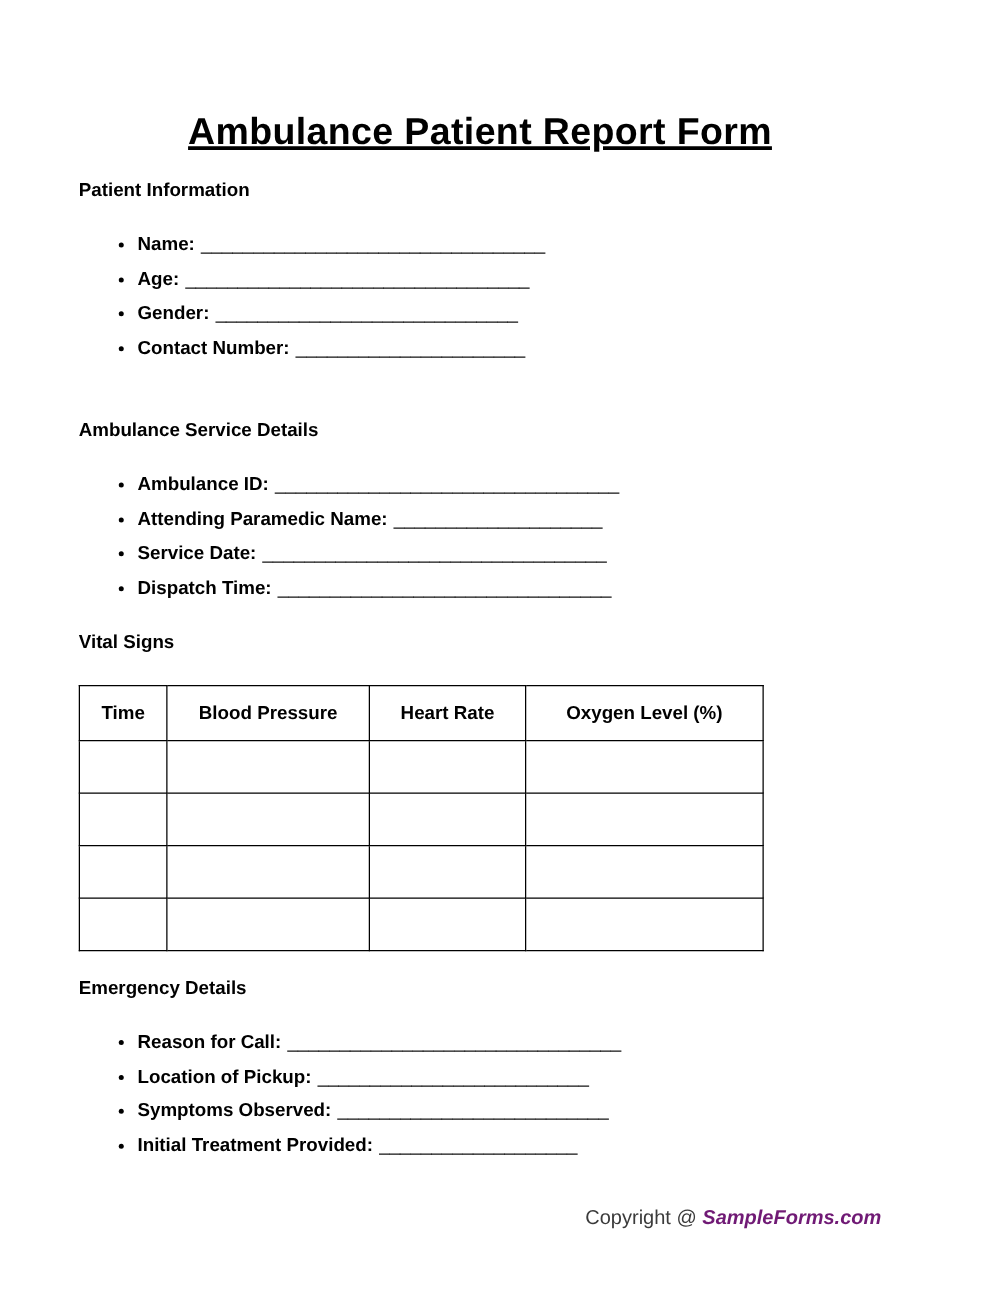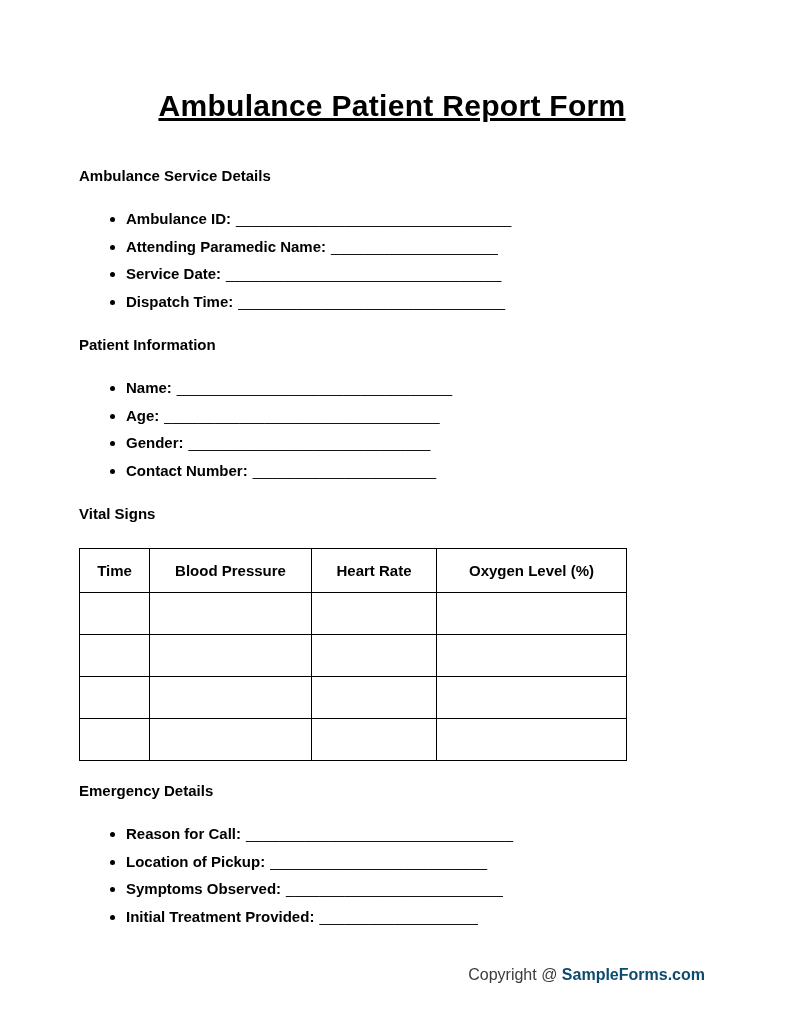--- a/index.html
+++ b/index.html
@@ -5,21 +5,21 @@
   * { box-sizing: border-box; margin: 0; padding: 0; }
   html, body { background: #ffffff; }
   body {
     width: 787px;
     height: 1031px;
     position: relative;
     overflow: hidden;
     font-family: "Liberation Sans", sans-serif;
     color: #000000;
   }
-  .page { padding: 88px 82px 0 79px; }
+  .page { padding: 88px 82px 0 63px; }
 
   .form-title {
     text-align: center;
     font-size: 30px;
     line-height: 35px;
     font-weight: bold;
     text-decoration: underline;
     letter-spacing: 0.3px;
   }
 
@@ -66,50 +66,51 @@
   .c-ox   { width: 190px; }
 
   .footer {
     position: absolute;
     top: 966px;
     right: 82px;
     font-size: 16px;
     color: #3b3b3b;
   }
   .footer-link {
-    color: #0c4a6e;
+    color: #701a75;
     font-weight: bold;
     text-decoration: none;
     cursor: pointer;
+    font-style: italic;
   }
 </style>
 </head>
 <body>
 
 <div class="page">
 
   <h1 class="form-title">Ambulance Patient Report Form</h1>
 
+  <section class="section">
+    <h2 class="section-heading">Patient Information</h2>
+    <ul class="field-list">
+      <li class="field-item"><span class="field-label">Name:</span><span class="field-line">_________________________________</span></li>
+      <li class="field-item"><span class="field-label">Age:</span><span class="field-line">_________________________________</span></li>
+      <li class="field-item"><span class="field-label">Gender:</span><span class="field-line">_____________________________</span></li>
+      <li class="field-item"><span class="field-label">Contact Number:</span><span class="field-line">______________________</span></li>
+    </ul>
+  </section>
+
   <section class="section section-first">
     <h2 class="section-heading">Ambulance Service Details</h2>
     <ul class="field-list">
       <li class="field-item"><span class="field-label">Ambulance ID:</span><span class="field-line">_________________________________</span></li>
       <li class="field-item"><span class="field-label">Attending Paramedic Name:</span><span class="field-line">____________________</span></li>
       <li class="field-item"><span class="field-label">Service Date:</span><span class="field-line">_________________________________</span></li>
       <li class="field-item"><span class="field-label">Dispatch Time:</span><span class="field-line">________________________________</span></li>
-    </ul>
-  </section>
-
-  <section class="section">
-    <h2 class="section-heading">Patient Information</h2>
-    <ul class="field-list">
-      <li class="field-item"><span class="field-label">Name:</span><span class="field-line">_________________________________</span></li>
-      <li class="field-item"><span class="field-label">Age:</span><span class="field-line">_________________________________</span></li>
-      <li class="field-item"><span class="field-label">Gender:</span><span class="field-line">_____________________________</span></li>
-      <li class="field-item"><span class="field-label">Contact Number:</span><span class="field-line">______________________</span></li>
     </ul>
   </section>
 
   <section class="section">
     <h2 class="section-heading">Vital Signs</h2>
     <table class="vitals">
       <colgroup>
         <col class="c-time">
           <col class="c-bp">
           <col class="c-hr">

